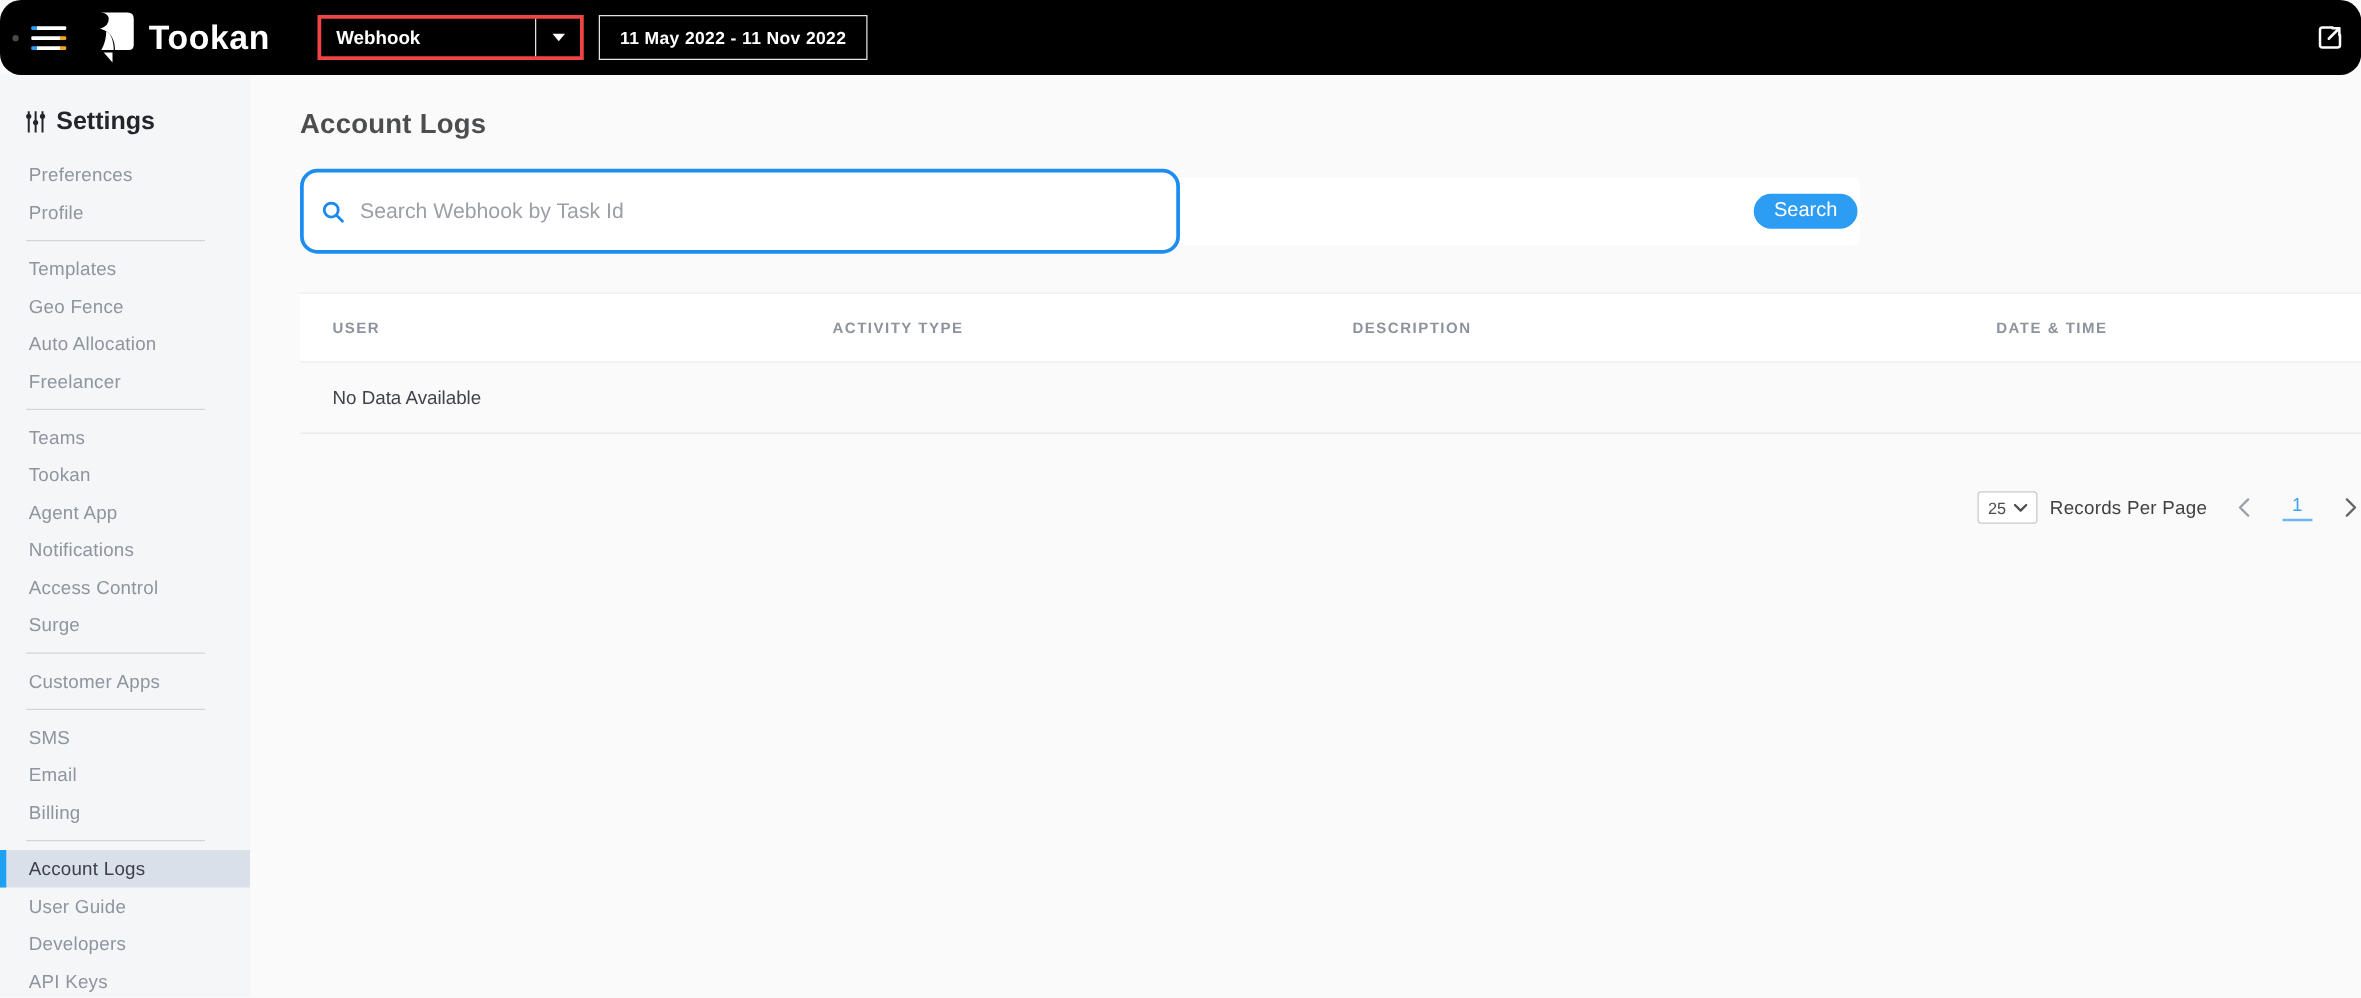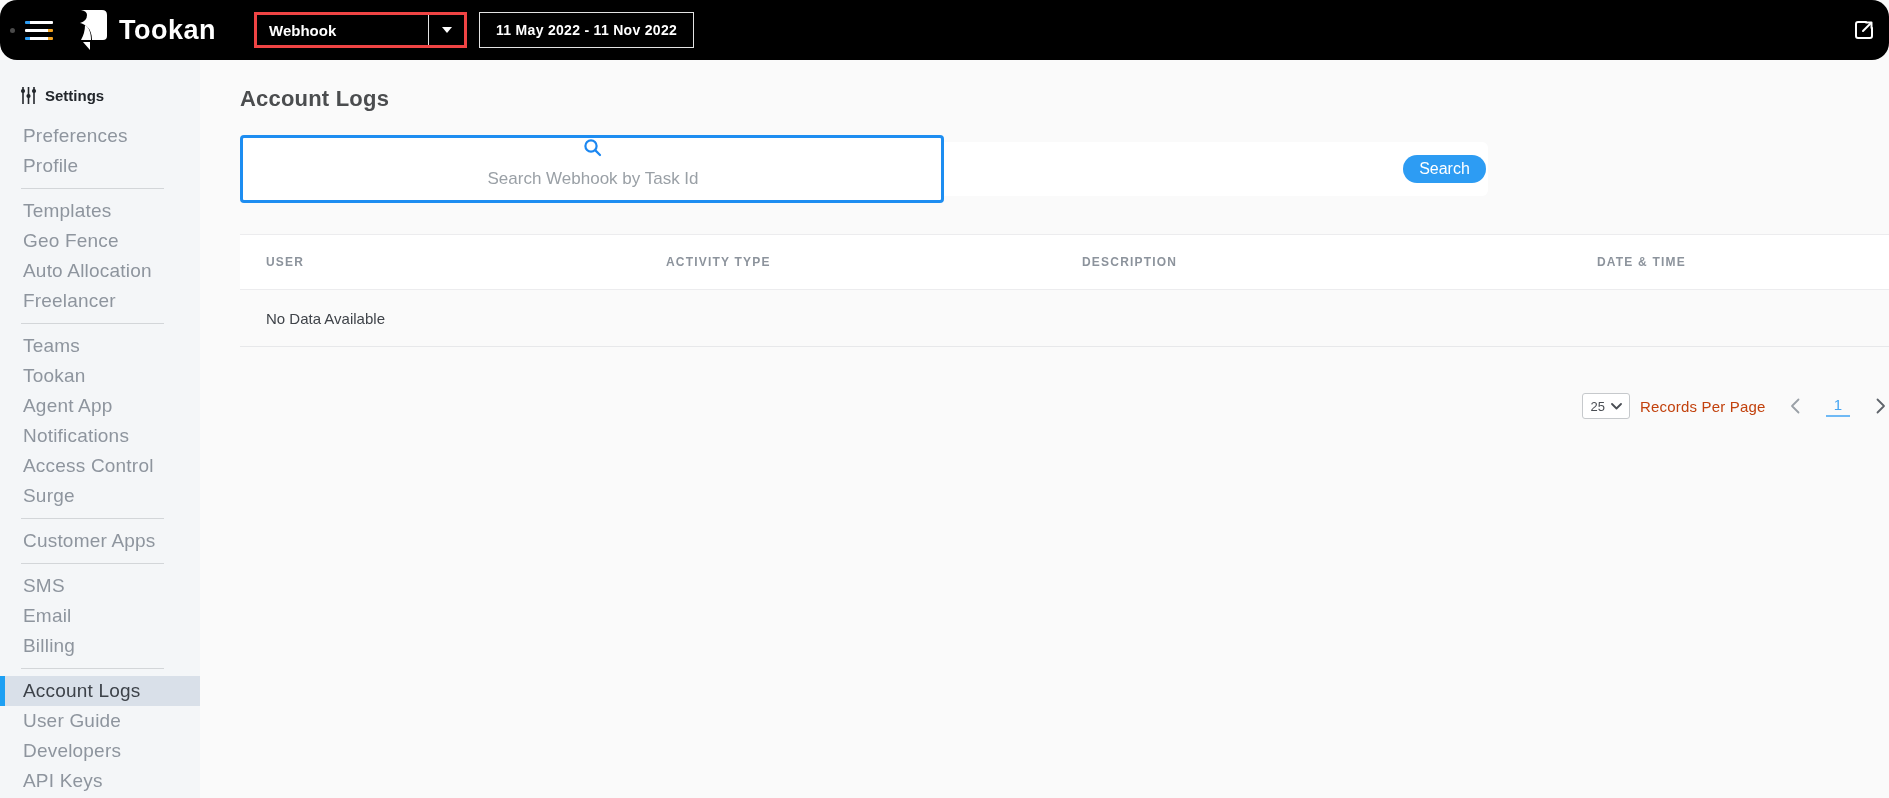--- a/index.html
+++ b/index.html
@@ -23,45 +23,45 @@
   .hdr-date { height:36px; border:1px solid #e3e3e3; background:#000; color:#fff; font-size:14px; font-weight:700; letter-spacing:.3px; display:flex; align-items:center; padding:0 16px; margin-left:12px; cursor:pointer; }
   .topbar .spacer { flex:1; }
   .ext-link { cursor:pointer; display:flex; }
 
   
   .shell { display:flex; height:738px; }
 
   
   .sidebar { width:200px; background:#f4f6f8; height:100%; flex:none; }
   .sb-head { display:flex; align-items:center; gap:8px; padding:26px 0 6px 20px; }
-  .sb-title { font-size:15px; font-weight:700; color:#22262b; }
+  .sb-title { font-size:20px; font-weight:700; color:#22262b; }
   .sb-nav { margin-top:10px; }
-  .sb-item { height:30px; display:flex; align-items:center; padding-left:23px; font-size:19px; color:#8e959e; letter-spacing:.2px; cursor:pointer; }
+  .sb-item { height:30px; display:flex; align-items:center; padding-left:23px; font-size:15px; color:#8e959e; letter-spacing:.2px; cursor:pointer; }
   .sb-item.active { background:#d9e0e9; border-left:5px solid #1ea0f3; padding-left:18px; color:#3d4249; }
   .sb-div { height:1px; background:#d3d6d9; margin:7px 36px 7px 21px; }
 
   
   .main { flex:1; background:#fafafa; padding:0 0 0 40px; position:relative; }
   .page-title { margin-top:26px; font-size:22px; font-weight:600; color:#4b4d4f; letter-spacing:.2px; }
 
   .search-wrap { position:relative; margin-top:30px; width:1248px; height:54px; }
   .search-bg { position:absolute; left:0; top:0; width:100%; height:54px; background:#fff; border-radius:6px; }
-  .search-box { position:absolute; left:0; top:-7px; width:704px; height:68px; background:#fff; border:3px solid #1d8df1; border-radius:4px; display:flex; align-items:center; padding:0 14px;flex-direction:column; }
+  .search-box { position:absolute; left:0; top:-7px; width:704px; height:68px; background:#fff; border:3px solid #1d8df1; border-radius:14px; display:flex; align-items:center; padding:0 14px; }
   .search-box input { border:none; outline:none; flex:1; margin-left:12px; font-size:17px; color:#3c4146; font-family:"Liberation Sans",sans-serif; background:transparent; }
   .search-box input::placeholder { color:#9aa0a6; }
   .search-btn { position:absolute; right:2px; top:50%; transform:translateY(-50%); width:83px; height:28px; border:none; border-radius:21px; background:#2d9cf3; color:#fff; font-size:16px; font-family:"Liberation Sans",sans-serif; cursor:pointer; }
 
   .table { margin-top:38px; width:1654px; }
   .thead { display:grid; grid-template-columns:400px 416px 515px 1fr; background:#fff; height:56px; align-items:center; border-top:1px solid #ececee; border-bottom:1px solid #ececee; }
   .th { padding-left:26px; font-size:12px; font-weight:700; color:#8c939c; letter-spacing:1.2px; }
   .empty-row { height:57px; display:flex; align-items:center; padding-left:26px; font-size:15px; color:#3f4349; border-bottom:1px solid #e7e8ea; }
 
   .pagination { width:1654px; margin-top:46px; display:flex; align-items:center; justify-content:flex-end; padding-right:8px; gap:10px; }
   .pp-select { display:flex; align-items:center; gap:6px; border:1px solid #c6c9cc; border-radius:3px; background:#fff; height:25px; padding:12px 7px; font-size:13px; color:#4a4e54; cursor:pointer; }
-  .pp-label { font-size:15px; color:#c2410c; letter-spacing:.2px; }
+  .pp-label { font-size:15px; color:#404040; letter-spacing:.2px; }
   .pg-prev { margin-left:14px; }
   .pg-chevron { cursor:pointer; display:flex; align-items:center; }
   .pg-page { margin:0 16px; font-size:15px; color:#44a4f2; padding:0 8px 2px 8px; border-bottom:2px solid #6fb9f5; cursor:pointer; }
 </style>
 </head>
 <body>
 
 <header class="topbar">
   <span class="drag-dot"></span>
   <div class="hamburger">

